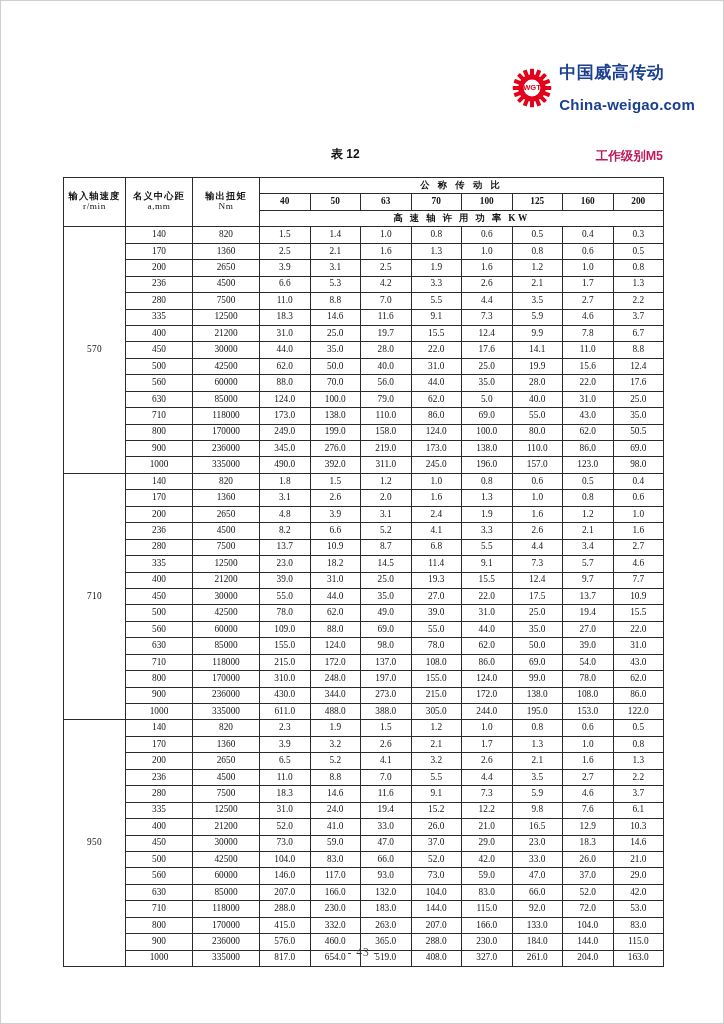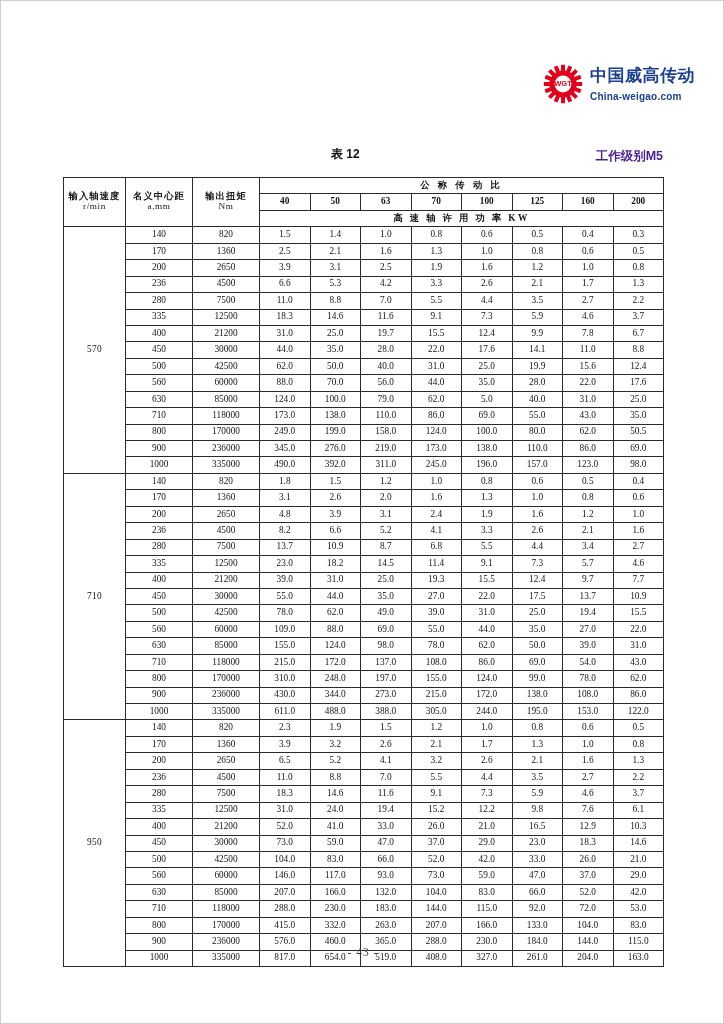--- a/index.html
+++ b/index.html
@@ -51,25 +51,25 @@
   }
   .brand-cn {
     font-family: "Liberation Sans", "DejaVu Sans", sans-serif;
     font-size: 17px;
     font-weight: bold;
     color: #1b3f91;
     letter-spacing: 0.5px;
   }
   .brand-en {
     font-family: "Liberation Sans", "DejaVu Sans", sans-serif;
-    font-size: 10px;
+    font-size: 15px;
     font-weight: bold;
     color: #1b3f91;
     letter-spacing: 0.2px;
-    margin-top: 8px;
+    margin-top: 16px;
   }
 
   
   .title-row {
     position: absolute;
     left: 62px;
     top: 145px;
     width: 600px;
     height: 22px;
   }
@@ -82,21 +82,21 @@
     font-weight: bold;
     color: #111;
   }
   .work-class {
     position: absolute;
     right: 0;
     top: 2px;
     font-family: "Liberation Sans", "DejaVu Sans", sans-serif;
     font-size: 12.5px;
     font-weight: bold;
-    color: #4c1d95;
+    color: #be185d;
   }
 
   
   .tbl-wrap {
     position: absolute;
     left: 62px;
     top: 176px;
     width: 600px;
   }
   table.spec {

